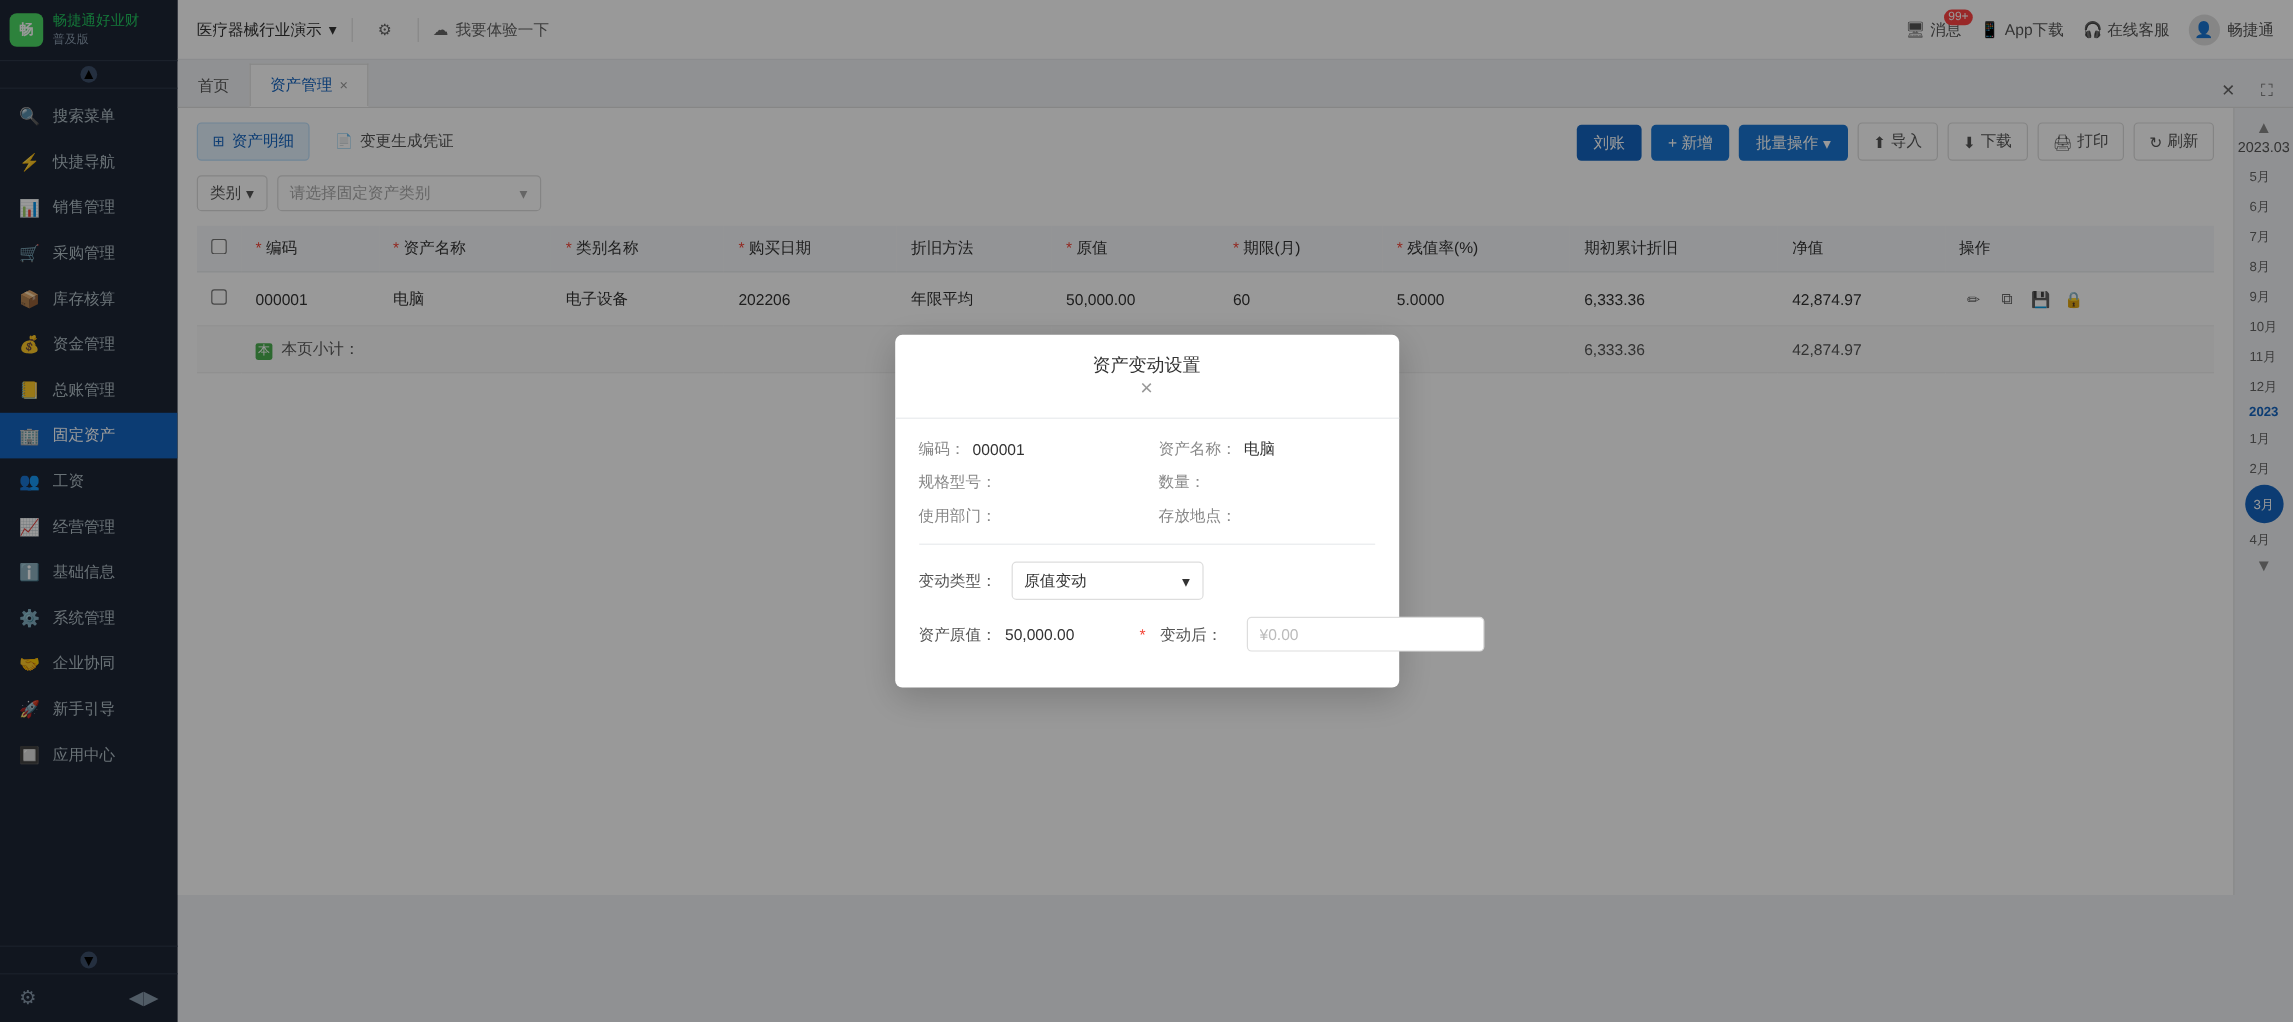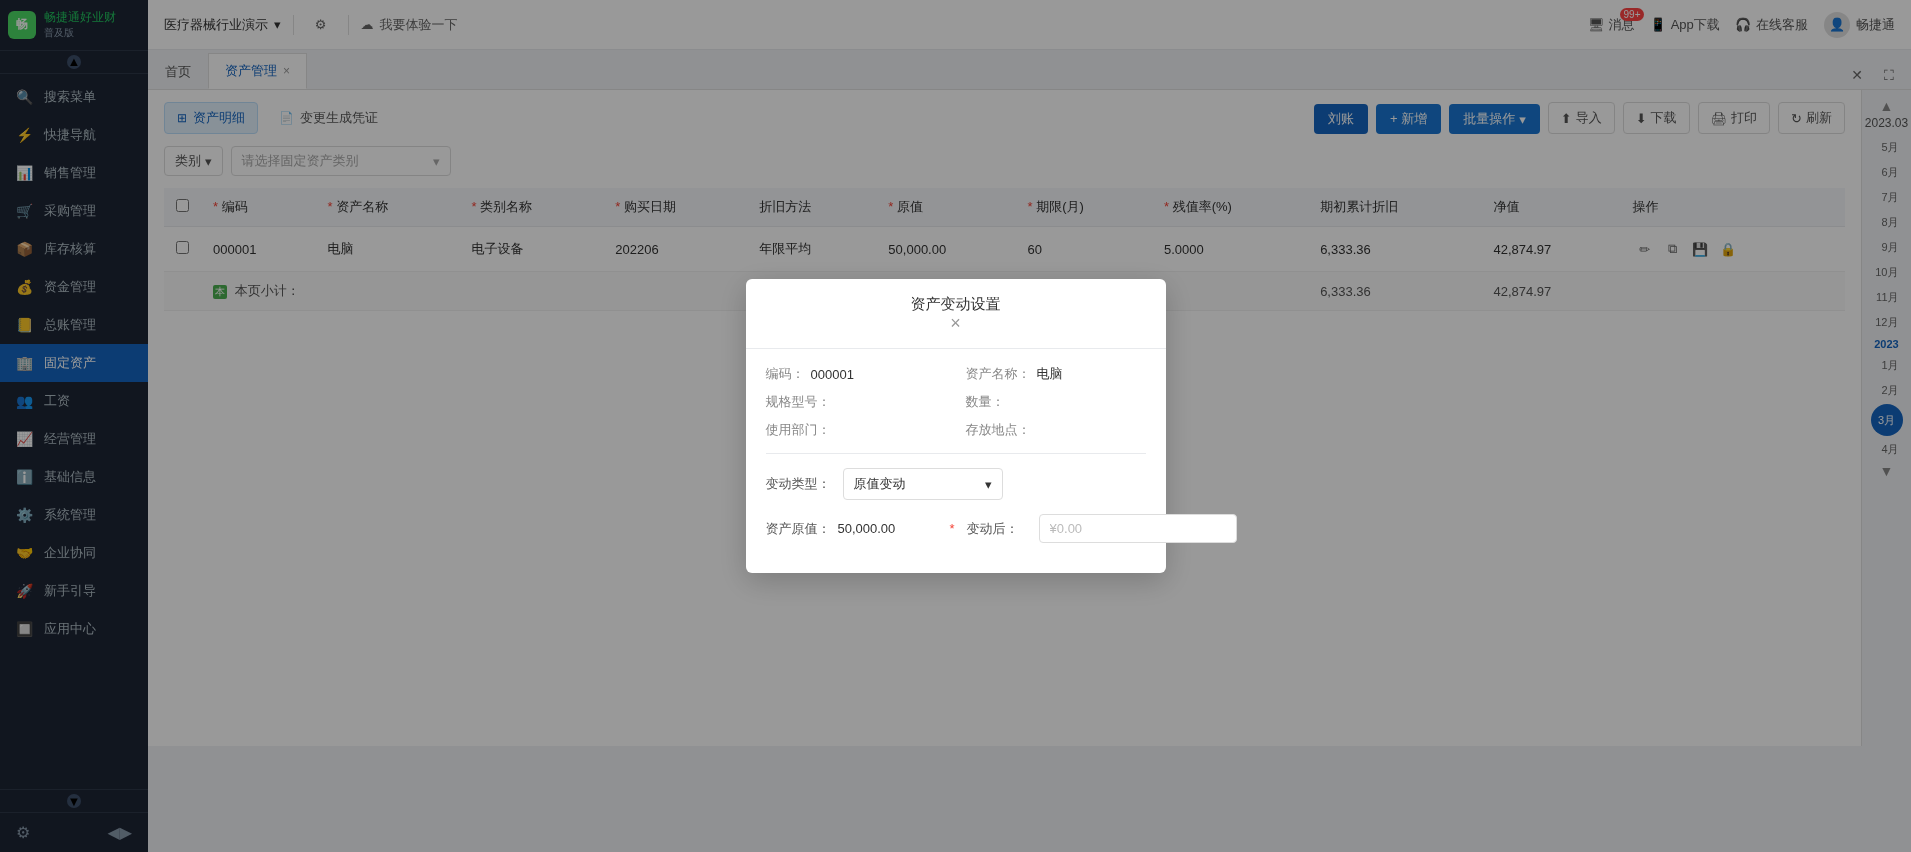--- a/index.html
+++ b/index.html
@@ -78,21 +78,21 @@
     tbody td { padding: 10px 12px; color: #333; white-space: nowrap; }
     .subtotal-row td { background: #fafafa; font-weight: 500; color: #555; }
     .subtotal-icon { display: inline-block; width: 14px; height: 14px; background: #4caf50; border-radius: 2px; color: white; font-size: 10px; text-align: center; line-height: 14px; margin-right: 4px; }
     .checkbox-col { width: 30px; text-align: center; }
     .row-actions { display: flex; align-items: center; gap: 4px; }
     .action-icon { width: 24px; height: 24px; display: flex; align-items: center; justify-content: center; cursor: pointer; color: #666; font-size: 13px; border-radius: 3px; }
 
     
     .right-panel { width: 50px; background: #f0f2f5; border-left: 1px solid #e0e0e0; display: flex; flex-direction: column; align-items: center; padding: 8px 4px; gap: 2px; flex-shrink: 0; font-size: 11px; color: #666; }
     .right-panel-year { font-size: 12px; color: #555; font-weight: 500; margin-bottom: 4px; }
-    .cal-month { padding: 4px 6px; cursor: pointer; border-radius: 3px; text-align: right; width: 36px; }
+    .cal-month { padding: 4px 6px; cursor: pointer; border-radius: 3px; text-align: left; width: 36px; }
     .cal-month.current { background: #1565c0; color: white; border-radius: 50%; width: 32px; height: 32px; display: flex; align-items: center; justify-content: center; }
     .cal-icon { font-size: 14px; cursor: pointer; color: #888; }
 
     
     .modal-overlay { position: fixed; top: 0; left: 0; width: 1911px; height: 852px; background: rgba(0,0,0,0.4); display: flex; align-items: center; justify-content: center; z-index: 1000; }
     .modal { background: white; border-radius: 6px; width: 420px; box-shadow: 0 8px 30px rgba(0,0,0,0.2); }
     .modal-header { padding: 16px 20px; border-bottom: 1px solid #e8eaed; display: flex; align-items: center; justify-content: space-between; flex-direction: column; }
     .modal-title { font-size: 15px; font-weight: 500; color: #333; }
     .modal-close { cursor: pointer; color: #999; font-size: 18px; line-height: 1; }
     .modal-body { padding: 16px 20px; }

